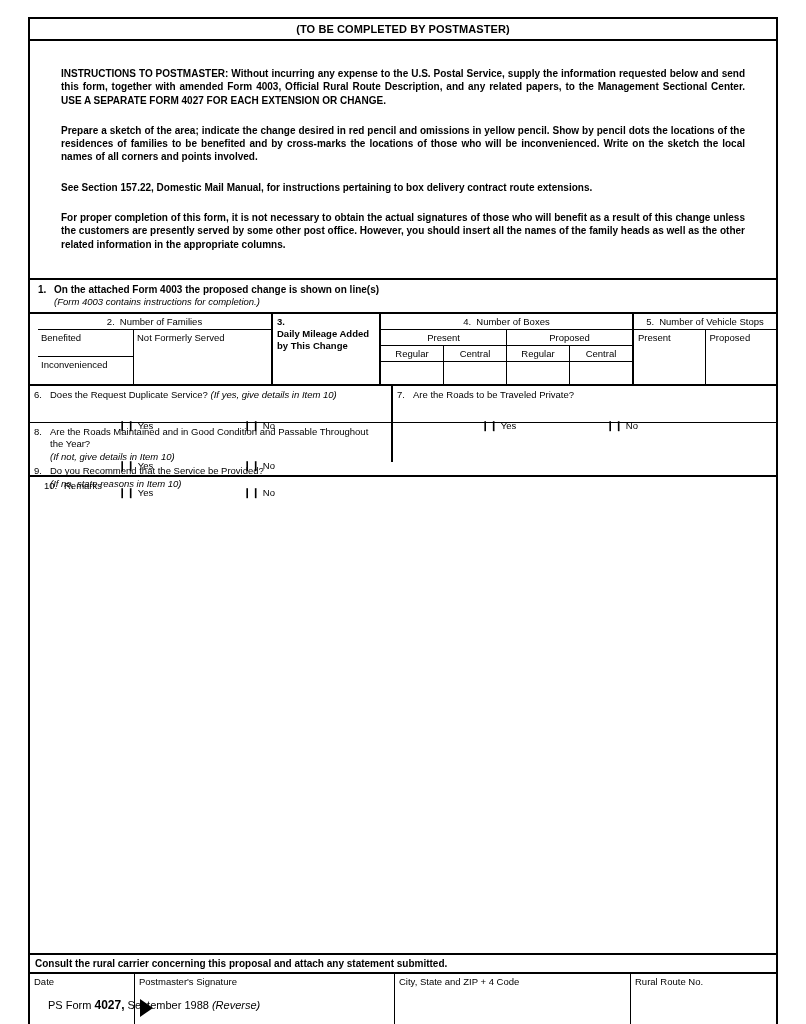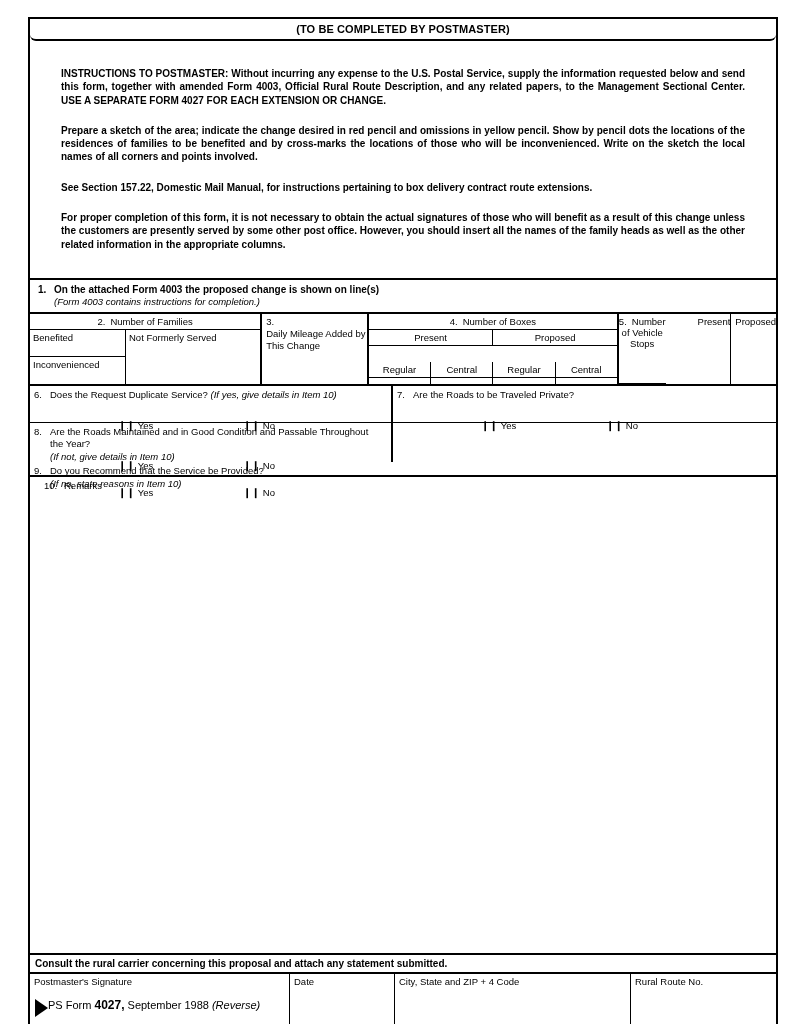--- a/index.html
+++ b/index.html
@@ -35,21 +35,20 @@
   }
 
   
   .hdr-banner {
     text-align: center;
     font-size: 11px;
     font-weight: bold;
     padding: 4px 0 4px 0;
     border-bottom: 2px solid #000;
     letter-spacing: 0.1px;
-    border-radius: 6px;
   }
 
   
   .instructions {
     padding: 9px 14px 10px 14px;
     border-bottom: 2px solid #000;
   }
   .instructions p {
     margin: 17px;
     font-size: 10px;
@@ -76,24 +75,24 @@
     margin-top: 1px;
   }
 
   
   .grid25 {
     display: flex;
     border-bottom: 2px solid #000;
     height: 72px;
     box-sizing: border-box;
   }
-  .col-fam { width: 235px; box-sizing: border-box; border-right: 2px solid #000; display:flex; flex-direction: column;}
-  .col-mileage { width: 108px; box-sizing: border-box; border-right: 2px solid #000; }
+  .col-fam { width: 235px; box-sizing: border-box; border-right: 2px solid #000; display:flex; flex-direction: column; margin-left: 8px;}
+  .col-mileage { width: 108px; box-sizing: border-box; border-right: 2px solid #000; font-weight: bold; }
   .col-boxes { width: 253px; box-sizing: border-box; border-right: 2px solid #000; display:flex; flex-direction: column;}
-  .col-stops { flex: 1; box-sizing: border-box; display:flex; flex-direction: row; gap: 28px;}
+  .col-stops { flex: 1; box-sizing: border-box; display:flex; flex-direction: column;}
 
   .cap-center {
     text-align: center;
     font-size: 9.5px;
     padding: 2px 0 2px 0;
     border-bottom: 1px solid #000;
     box-sizing: border-box;
   }
   .cap-center .n { margin-right: 5px; }
 
@@ -118,21 +117,21 @@
 
   .boxes-sub { display: flex; border-bottom: 1px solid #000; }
   .boxes-sub > div {
     flex: 1;
     text-align: center;
     font-size: 9.5px;
     padding: 2px 0 2px 0;
     box-sizing: border-box;
   }
   .boxes-sub > div.bl { border-left: 1px solid #000; }
-  .boxes-sub2 { display: flex; border-bottom: 1px solid #000; margin-top: 16px; }
+  .boxes-sub2 { display: flex; border-bottom: 1px solid #000; }
   .boxes-sub2 > div {
     flex: 1;
     text-align: center;
     font-size: 9.5px;
     padding: 2px 0 2px 0;
     box-sizing: border-box;
   }
   .boxes-sub2 > div.bl { border-left: 1px solid #000; }
   .boxes-blank { flex:1; display: flex; }
   .boxes-blank > div { flex:1; box-sizing:border-box; }
@@ -371,27 +370,27 @@
 
     <div class="remarks">
       <div class="rlabel">
         <span class="n">10.</span><span>Remarks</span>
       </div>
     </div>
 
     <div class="consult">Consult the rural carrier concerning this proposal and attach any statement submitted.</div>
 
     <div class="sigrow">
+      <div class="sigcell sig-date">
+        <span>Date</span>
+      </div>
       <div class="sigcell sig-pm">
         <span>Postmaster's Signature</span>
         <span class="tri"></span>
       </div>
-      <div class="sigcell sig-date">
-        <span>Date</span>
-      </div>
       <div class="sigcell sig-city">
         <span>City, State and ZIP + 4 Code</span>
       </div>
       <div class="sigcell sig-rr">
         <span>Rural Route No.</span>
       </div>
     </div>
 
   </div>
 

